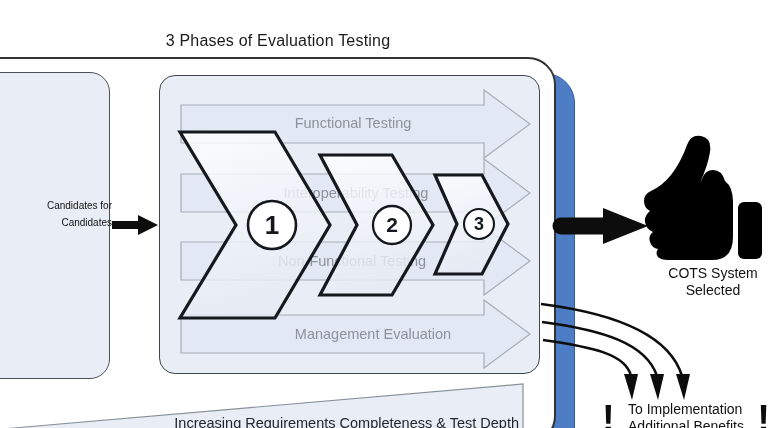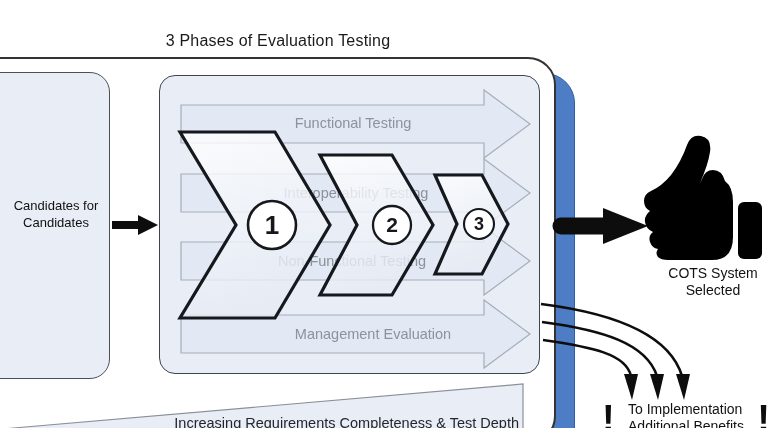--- a/index.html
+++ b/index.html
@@ -18,22 +18,22 @@
   }
   .outer-panel{
     left:-42px;top:25px;width:598px;height:387px;border-radius:28px;
     background:#ffffff;border:2px solid #333;box-sizing:border-box;
   }
   .candidates-box{
     left:-22px;top:40px;width:132px;height:307px;border-radius:20px;
     background:#e9edf6;border:1.5px solid #4a505a;box-sizing:border-box;
   }
   .candidates-label{
-    left:0px;top:165px;width:112px;text-align:center;
-    font-size:13px;line-height:17px;color:#111;
+    left:0px;top:165px;width:112px;text-align:right;
+    font-size:10px;line-height:17px;color:#111;
   }
   .phases-panel{
     left:159px;top:43px;width:381px;height:299px;border-radius:16px;
     background:#e9eef6;border:1.5px solid #40454d;box-sizing:border-box;
   }
   .svg-layer{left:0;top:0;width:768px;height:428px;}
   .band{fill:#e2e9f4;stroke:#a6aeba;stroke-width:1.2;}
   .band-label{font-size:14.5px;fill:#8d929b;}
   .chev{fill:url(#chevGrad);fill-opacity:.8;stroke:#15181c;stroke-width:3.2;}
   .phase-circle{fill:#ffffff;stroke:#15181c;}

